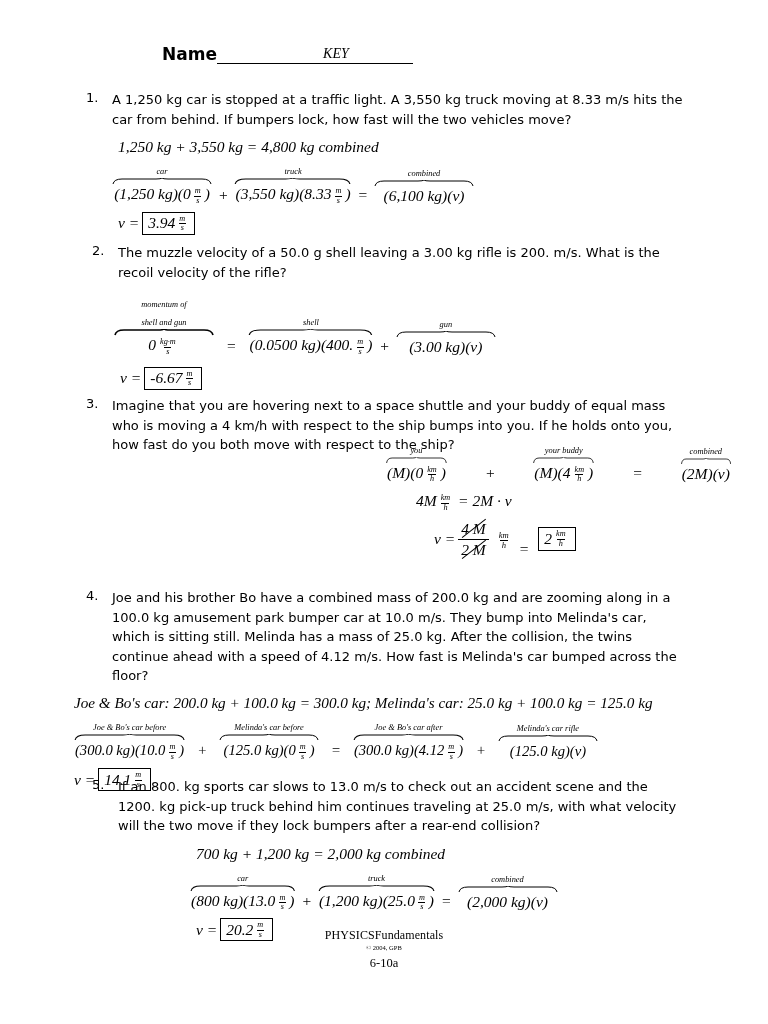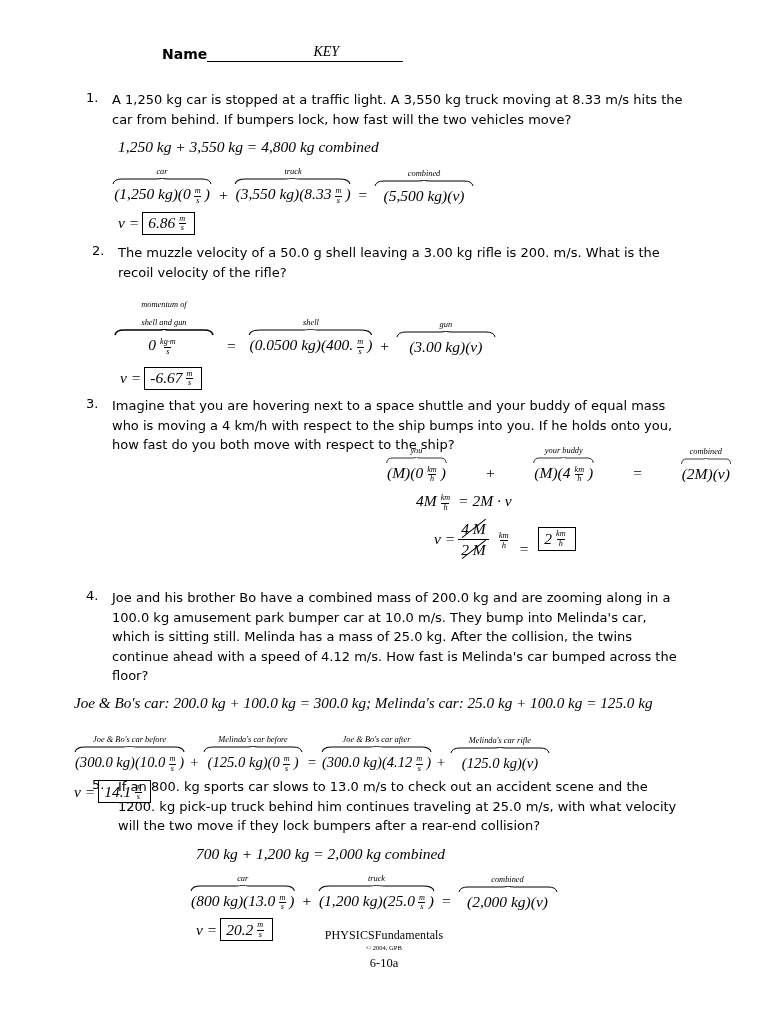--- a/index.html
+++ b/index.html
@@ -42,21 +42,21 @@
     white-space: nowrap;
   }
   .name-group {
     display: flex;
     align-items: flex-end;
     margin-left: 76px;
   }
   .name-label {
     font-family: "DejaVu Sans", sans-serif;
     font-weight: bold;
-    font-size: 14px;
+    font-size: 17px;
   }
   .name-rule {
     position: relative;
     width: 196px;
     border-bottom: 1.6px solid #000;
     height: 17px;
   }
   .name-value {
     position: absolute;
     left: 0; right: 0;
@@ -264,27 +264,27 @@
             </span><span>)</span></span>
       </span>
       <span class="op">=</span>
       <span class="term">
         <span class="term-label">combined</span>
         <span class="brace">
             <svg viewBox="0 0 100 7" preserveAspectRatio="none">
               <path d="M1 6 Q2 1 10 1 L44 1 Q49 1 50 0 Q51 1 56 1 L90 1 Q98 1 99 6" fill="none" stroke="#000" stroke-width="1"></path>
             </svg>
           </span>
-        <span class="term-expr">(5,500 kg)(v)</span>
+        <span class="term-expr">(6,100 kg)(v)</span>
       </span>
     </div>
     <div class="vline" style="margin-left:32px;">
       <span class="veq">v =</span>
       <span class="boxed">
-          <span>6.86</span>
+          <span>3.94</span>
           <span class="frac">
             <span class="num">m</span>
             <span class="den">s</span>
           </span>
         </span>
     </div>
   </div>
 
   <div class="problem" style="top:243px;left:92px;width:594px;">
     <div class="q-row">
@@ -409,21 +409,21 @@
         </span>
     </div>
   </div>
 
   <div class="problem" style="top:588px;left:86px;width:600px;">
     <div class="q-row">
       <span class="q-num">4.</span>
       <span class="q-text">Joe and his brother Bo have a combined mass of 200.0 kg and are zooming along in a 100.0 kg amusement park bumper car at 10.0 m/s.  They bump into Melinda's car, which is sitting still.  Melinda has a mass of 25.0 kg.  After the collision, the twins continue ahead with a speed of 4.12 m/s.  How fast is Melinda's car bumped across the floor?</span>
     </div>
     <div class="math math-line" style="margin-left:-12px;margin-top:8px;font-size:15.2px;">Joe &amp; Bo's car: 200.0 kg + 100.0 kg = 300.0 kg; Melinda's car: 25.0 kg + 100.0 kg = 125.0 kg</div>
-    <div class="eqrow" style="margin-left:-12px;margin-top:16px;">
+    <div class="eqrow" style="margin-left:-12px;margin-top:4px;gap:8px;">
       <span class="term">
         <span class="term-label">Joe &amp; Bo's car before</span>
         <span class="brace">
             <svg viewBox="0 0 100 7" preserveAspectRatio="none">
               <path d="M1 6 Q2 1 10 1 L44 1 Q49 1 50 0 Q51 1 56 1 L90 1 Q98 1 99 6" fill="none" stroke="#000" stroke-width="1"></path>
             </svg>
           </span>
         <span class="term-expr" style="font-size:14.6px;"><span>(300.0 kg)(10.0</span><span class="frac">
               <span class="num">m</span>
               <span class="den">s</span>

